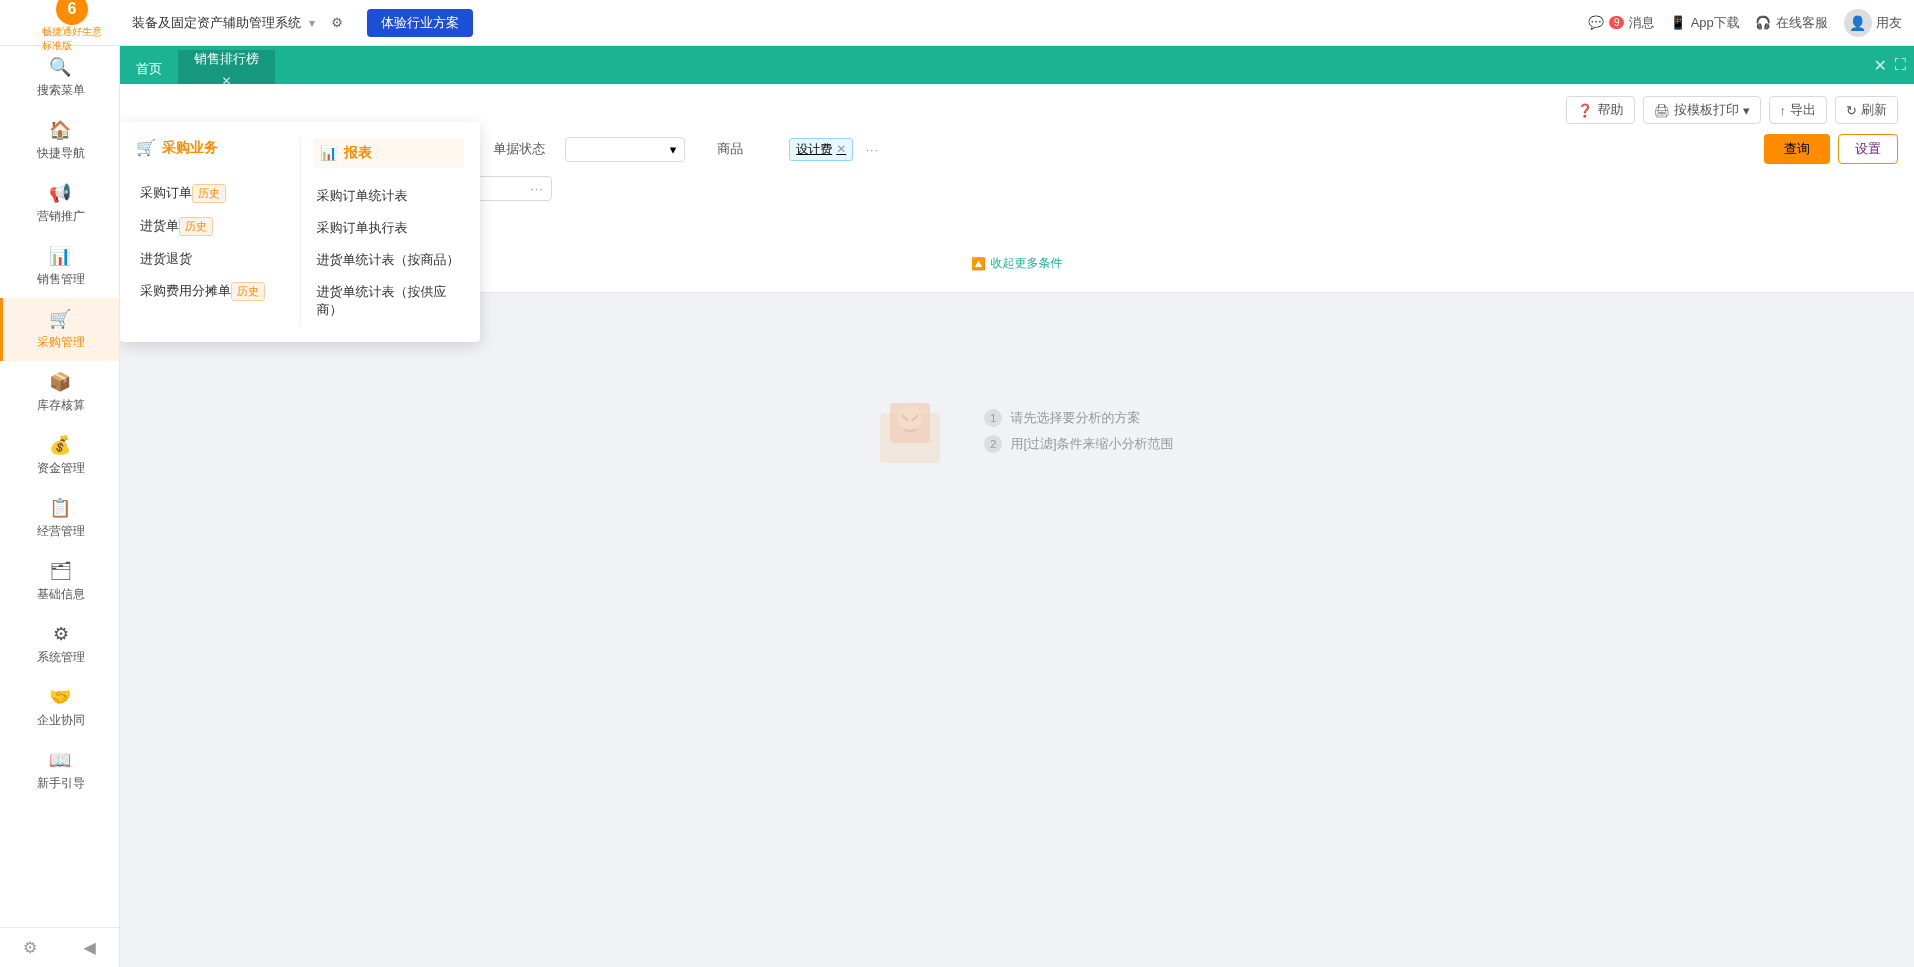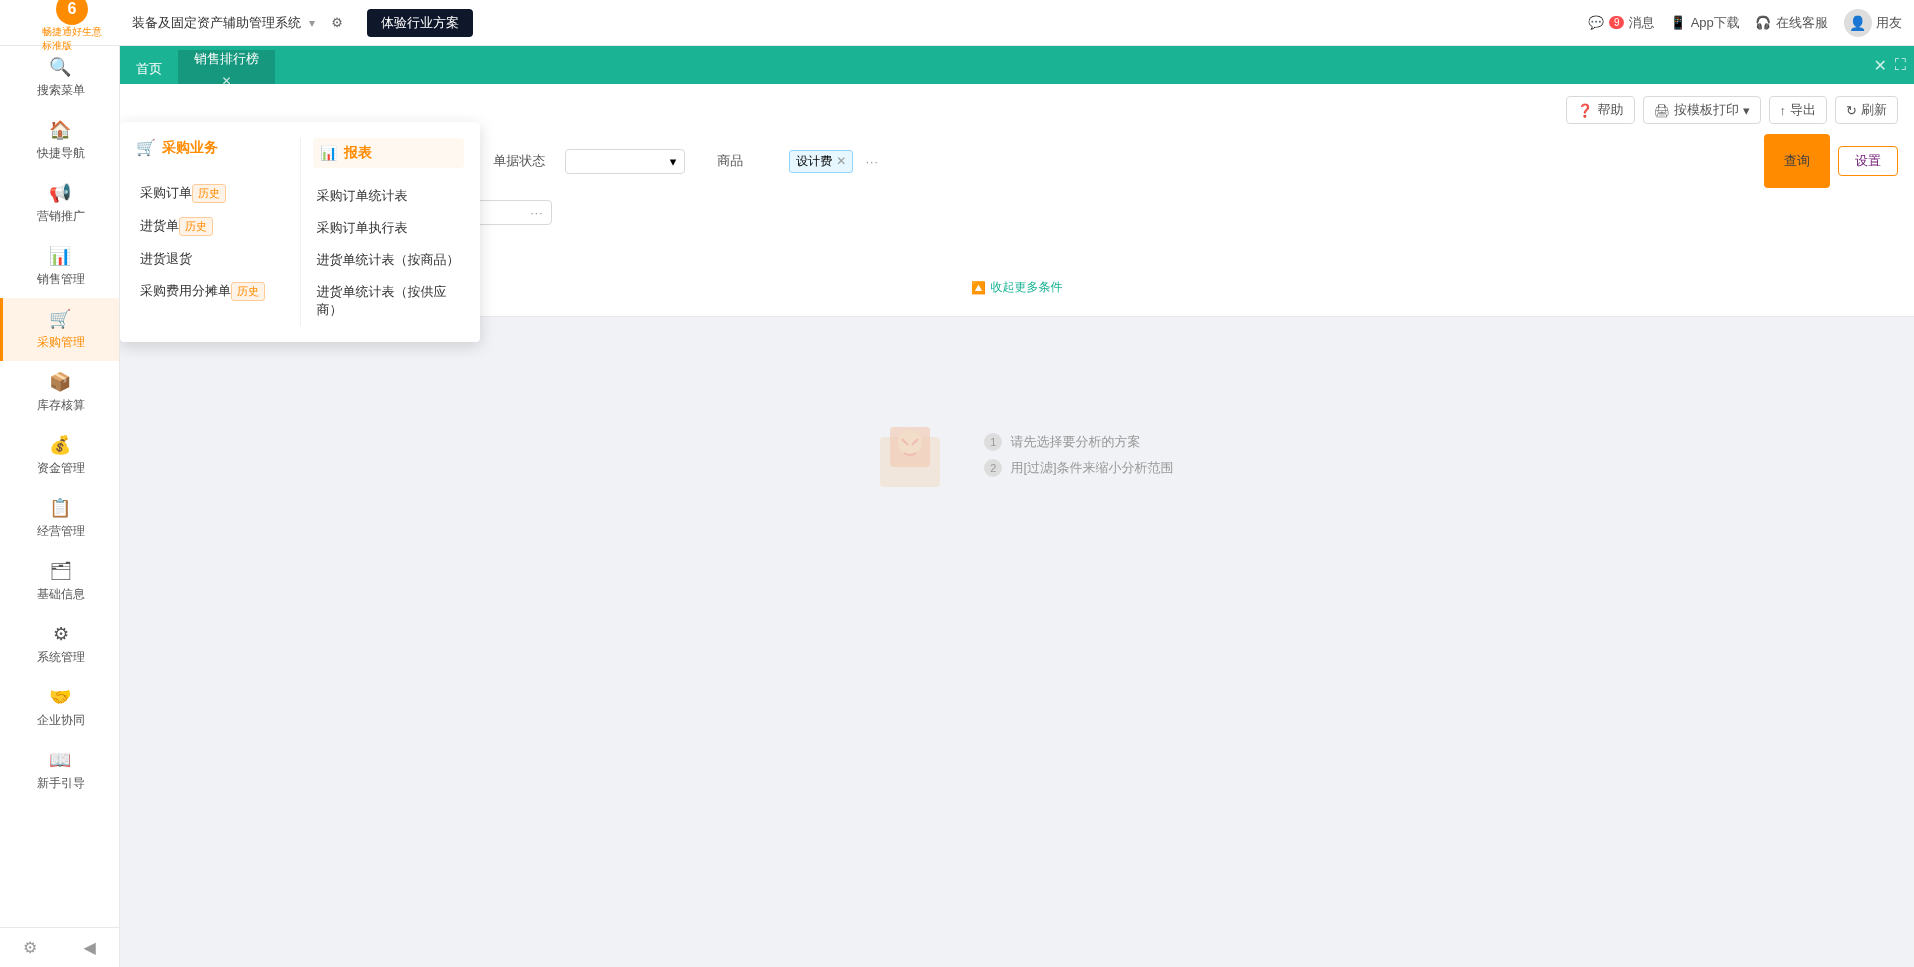--- a/index.html
+++ b/index.html
@@ -52,21 +52,21 @@
     .settings-icon-btn {
       width: 28px;
       height: 28px;
       display: flex;
       align-items: center;
       justify-content: center;
       cursor: pointer;
       color: #666;
     }
     .industry-btn {
-      background: #0f172a;
+      background: #1d4ed8;
       color: white;
       border: none;
       padding: 5px 14px;
       border-radius: 4px;
       cursor: pointer;
       font-size: 13px;
       margin-left: 8px;
     }
     .header-right {
       display: flex;
@@ -279,23 +279,23 @@
       padding: 4px 10px;
       border: 1px solid #d9d9d9;
       border-radius: 4px;
       cursor: pointer;
       font-size: 13px;
       background: white;
       color: #555;
     }
     .query-btn {
       background: #ff8c00;
-      color: #404040;
+      color: #000000;
       border: none;
-      padding: 18px 20px;
+      padding: 6px 20px;
       border-radius: 4px;
       cursor: pointer;
       font-size: 13px;
     }
     .setting-btn {
       border: 1px solid #ff8c00;
       color: #701a75;
       background: white;
       padding: 5px 16px;
       border-radius: 4px;
@@ -616,21 +616,21 @@
           </div>
           <span style="color:#999;font-size:13px;margin-left:8px;">···</span>
 
           <span class="filter-label" style="margin-left:9px;">单据状态</span>
           <div class="filter-control">
             <span style="color:#bbb;flex:1;"></span>
             <span>▾</span>
           </div>
 
           <span class="filter-label" style="margin-left:20px;">商品</span>
-          <div style="display:flex;align-items:center;gap:4px;">
+          <div style="display:flex;align-items:center;gap:4px;text-decoration:underline;">
             <div class="filter-tag">
               <span>设计费</span>
               <span class="filter-tag-close">✕</span>
             </div>
           </div>
           <span class="more-dots">···</span>
 
           <div class="filter-actions-row">
             <button class="query-btn">查询</button>
             <button class="setting-btn">设置</button>

